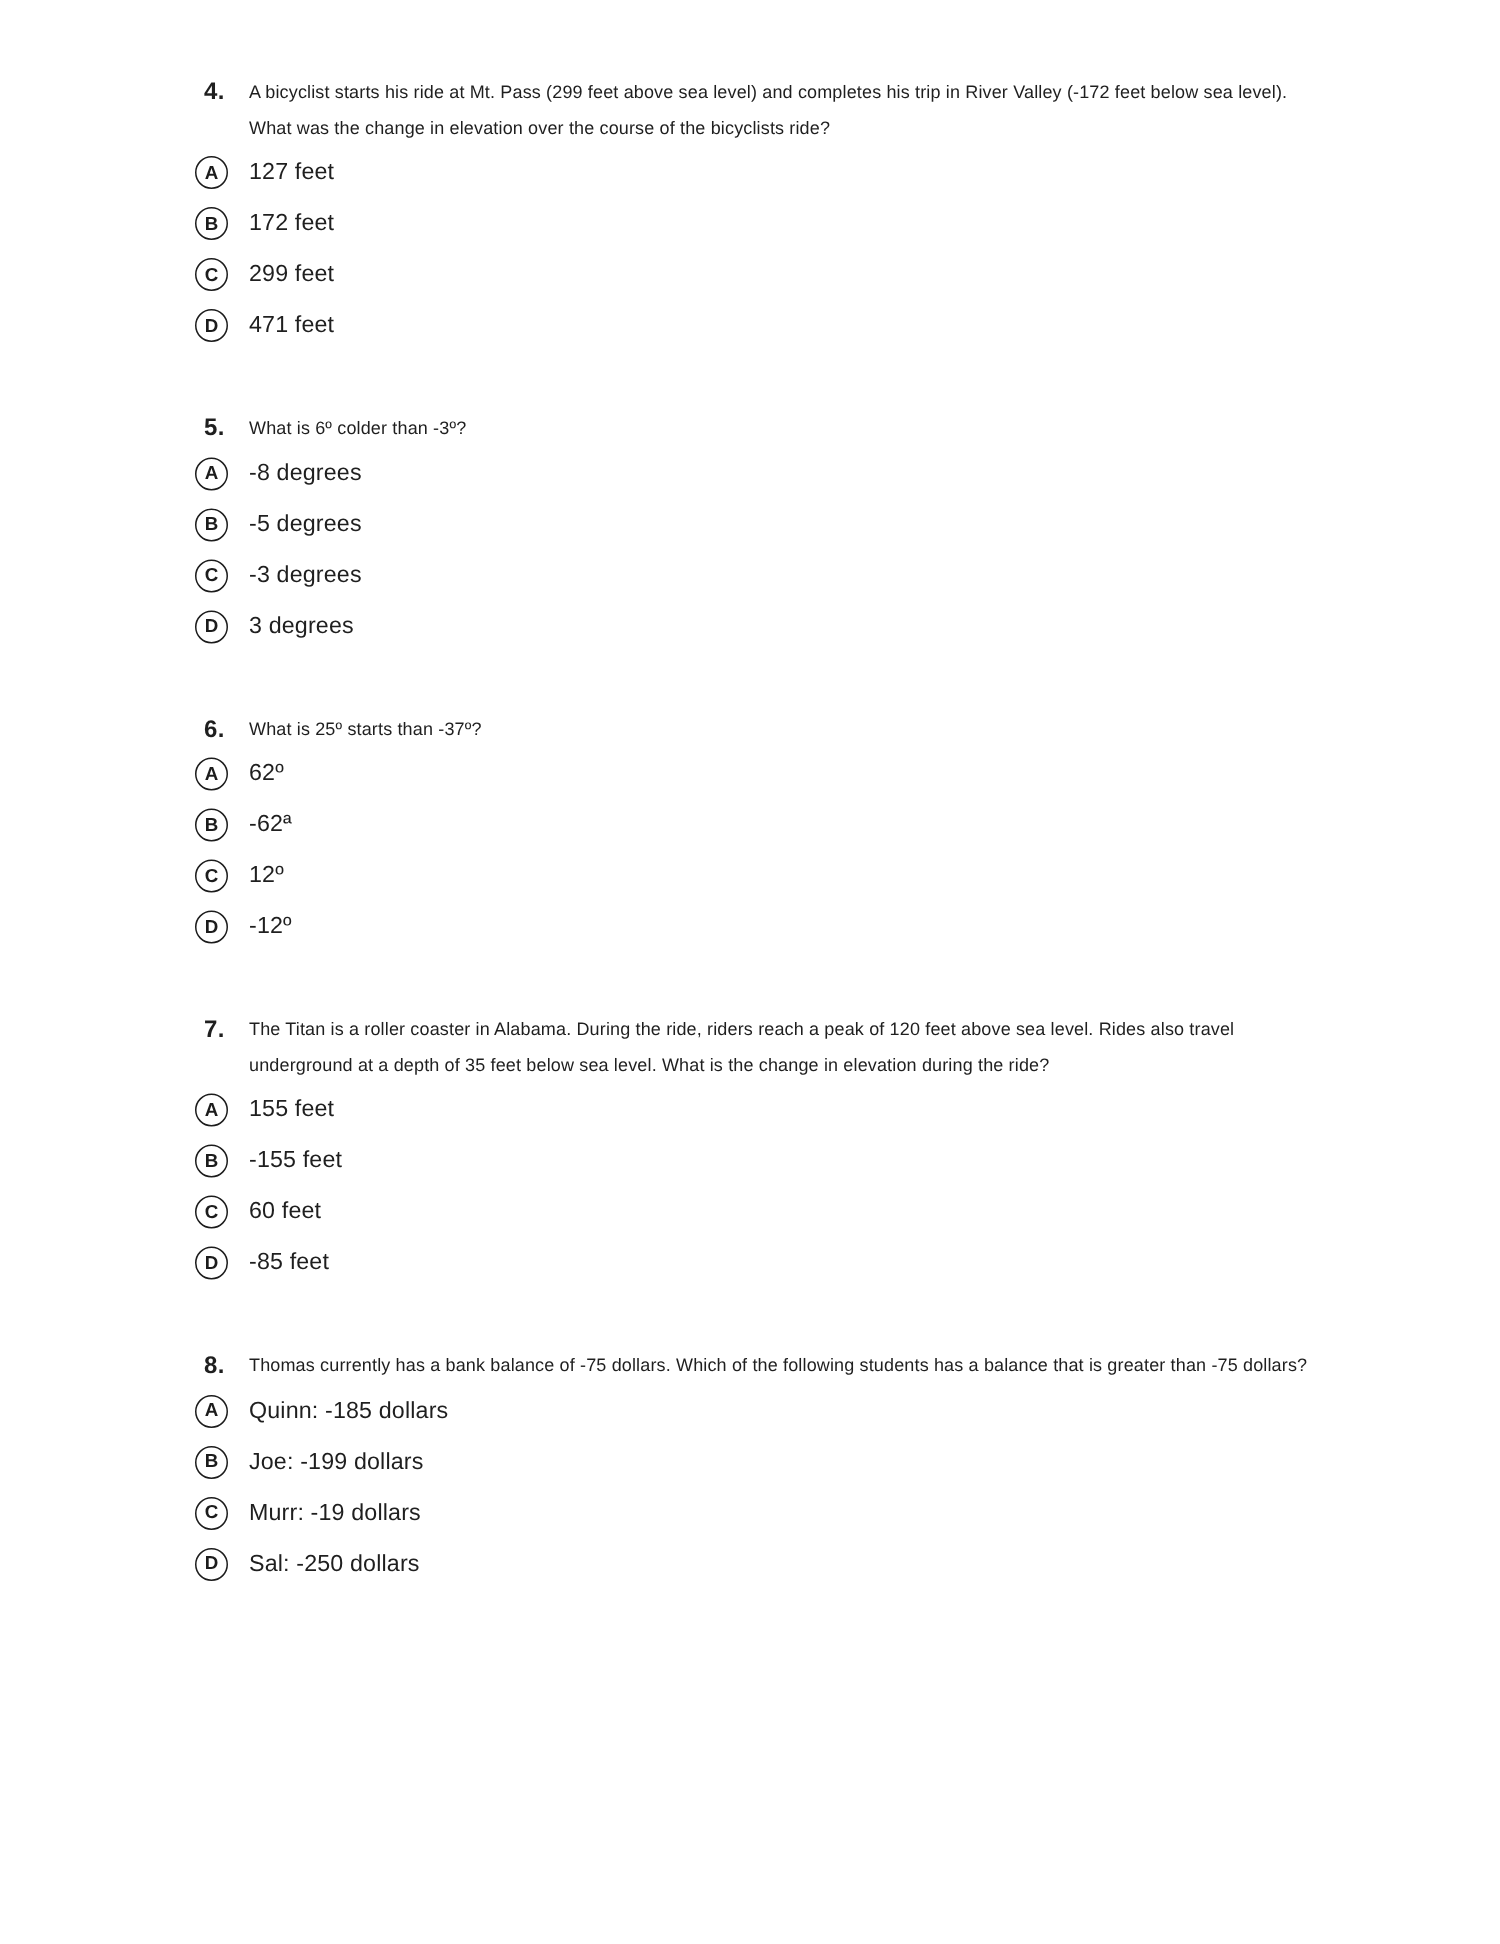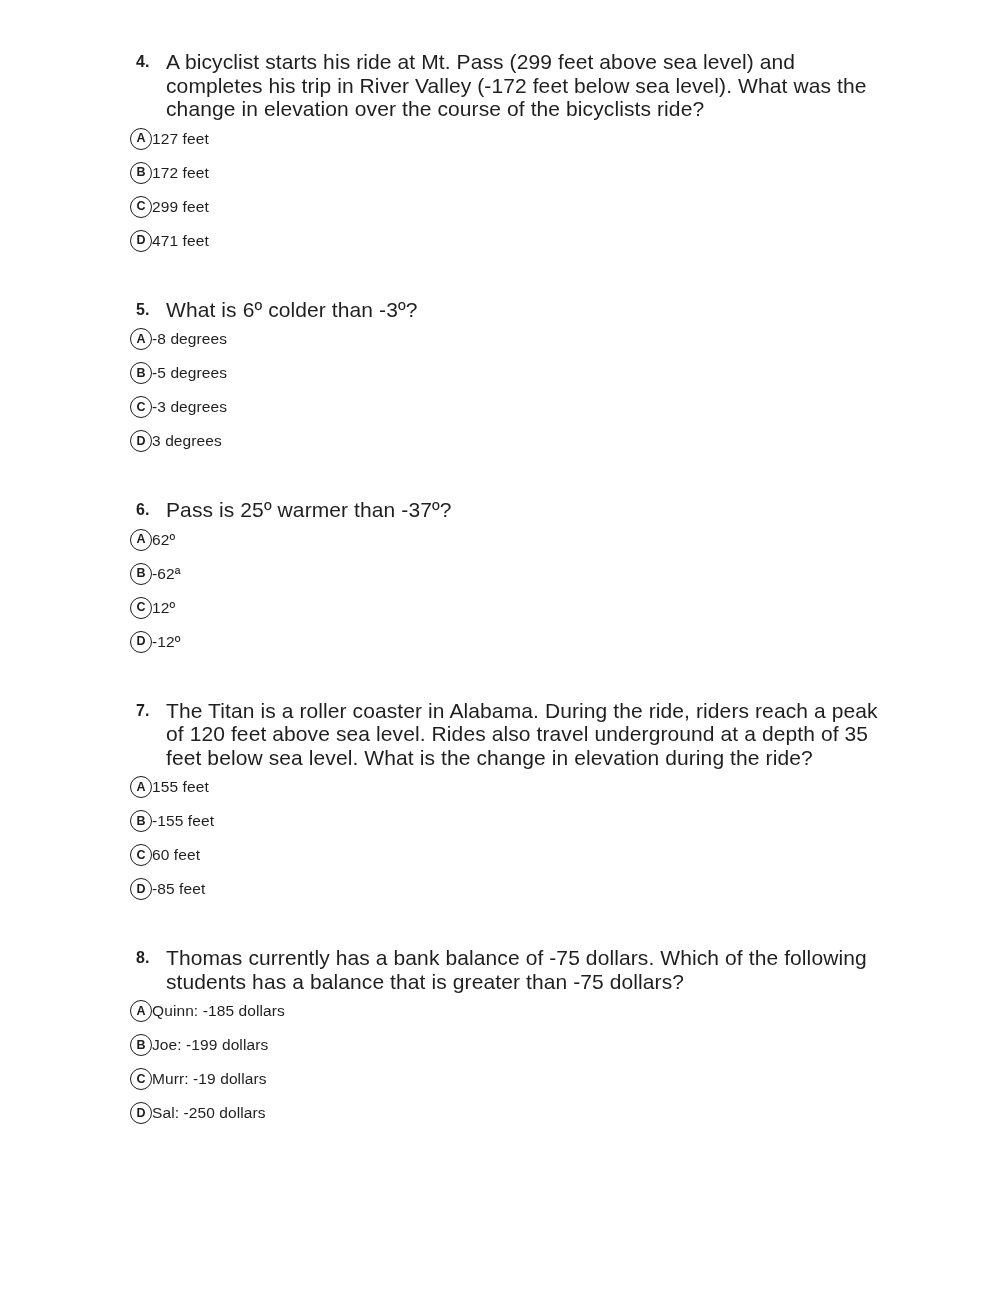--- a/index.html
+++ b/index.html
@@ -28,21 +28,21 @@
     flex: 0 0 36px;
     padding-left: 6px;
     font-weight: 700;
     font-size: 16px;
     line-height: 23.5px;
     letter-spacing: 0.2px;
   }
   .q-text {
     flex: 1;
     max-width: 722px;
-    font-size: 21px;
+    font-size: 12px;
     line-height: 23.5px;
     letter-spacing: 0.1px;
   }
   .options { margin-top: 7px; }
   .option {
     display: flex;
     align-items: center;
     height: 22px;
     cursor: pointer;
   }
@@ -56,20 +56,21 @@
     display: flex;
     align-items: center;
     justify-content: center;
     font-weight: 700;
     font-size: 12.5px;
     line-height: 1;
     color: #1c1c1c;
     background: #ffffff;
   }
   .opt-label {
+    margin-left: 14px;
     font-size: 15.5px;
     line-height: 22px;
     letter-spacing: 0.1px;
   }
 </style>
 </head>
 <body>
 
 <div class="page">
   <div class="question-list">
@@ -141,21 +142,21 @@
     <span class="bubble">
       <span>D</span>
     </span>
     <span class="opt-label">3 degrees</span>
   </div>
         </div>
   </div>
       <div class="question">
     <div class="q-header">
       <div class="q-number">6.</div>
-      <div class="q-text">Pass is 25º warmer than -37º?</div>
+      <div class="q-text">What is 25º starts than -37º?</div>
     </div>
     <div class="options">
           <div class="option">
     <div class="q-number" style="width:0;flex:0 0 0;padding:0;"></div>
     <span class="bubble">
       <span>A</span>
     </span>
     <span class="opt-label">62º</span>
   </div>
           <div class="option">

